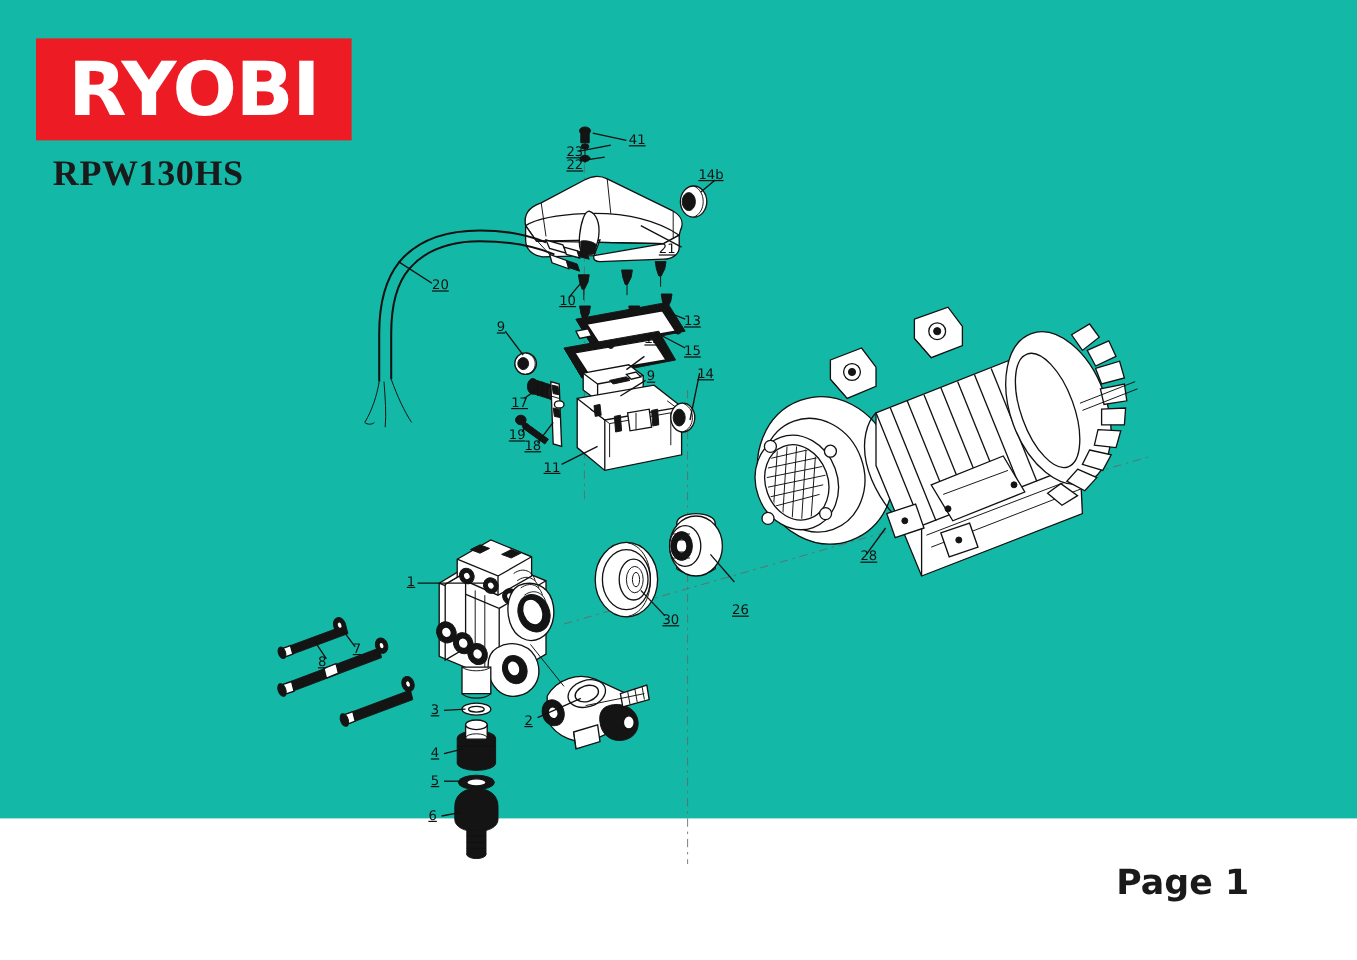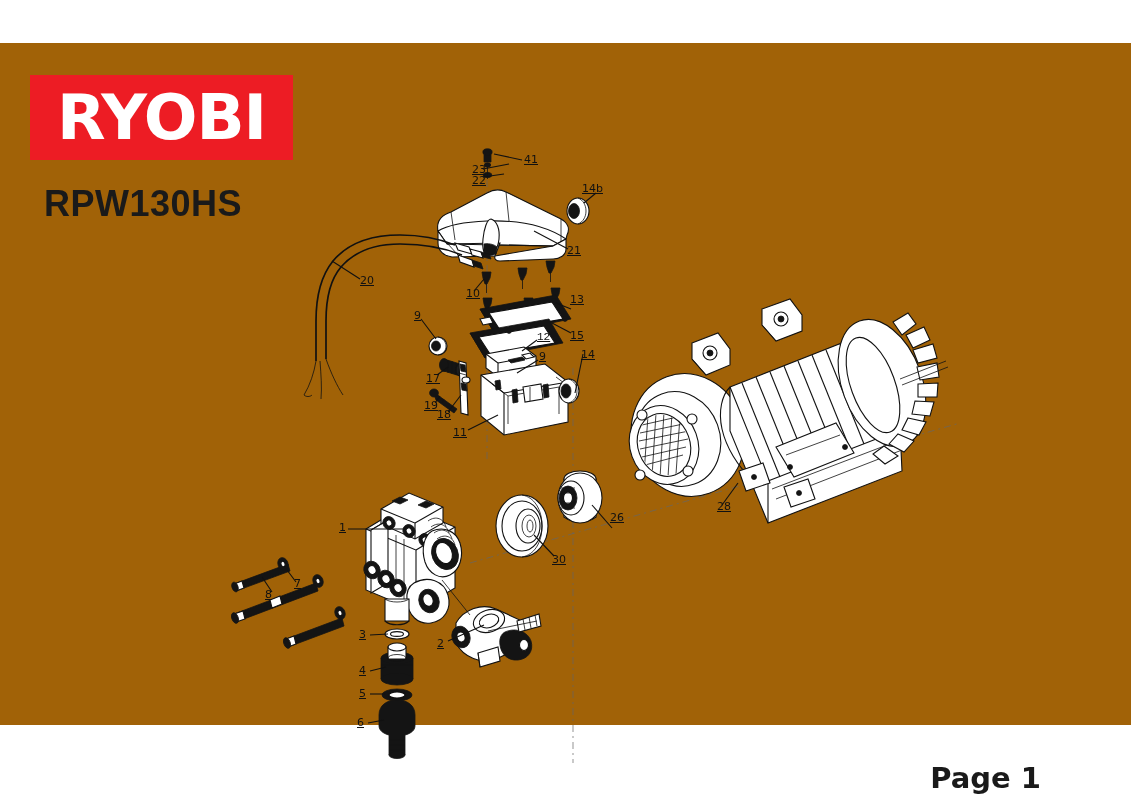--- a/index.html
+++ b/index.html
@@ -13,22 +13,21 @@
     height: 800px;
     position: relative;
     overflow: hidden;
     font-family: "Liberation Sans", sans-serif;
   }
   #page {
     position: absolute;
     left: 0; top: 0;
     width: 1131px;
     height: 682px;
-    background: #a16207;
-    margin-top: 43px;
+    background: #14b8a6;
   }
   
   #brand-logo {
     position: absolute;
     left: 30px;
     top: 32px;
     width: 263px;
     height: 85px;
     background: #ED1C24;
     display: flex;
@@ -41,24 +40,24 @@
     font-size: 62px;
     letter-spacing: -1px;
     color: #ffffff;
     line-height: 1;
     transform: scaleX(1.02);
     user-select: none;
   }
   #model-number {
     position: absolute;
     left: 44px;
-    top: 140px;
-    font-family: Liberation Sans, sans-serif;
+    top: 128px;
+    font-family: Liberation Serif, serif;
     font-weight: bold;
-    font-size: 36px;
+    font-size: 30px;
     color: #1a1a1a;
     letter-spacing: 0.5px;
   }
   #page-label {
     position: absolute;
     right: 90px;
     top: 718px;
     font-family: "DejaVu Sans", sans-serif;
     font-weight: bold;
     font-size: 29px;
@@ -579,31 +578,31 @@
   <div class="callout" style="left:437px; top:594px;">2</div>
   <div class="callout" style="left:359px; top:585px;">3</div>
   <div class="callout" style="left:359px; top:621px;">4</div>
   <div class="callout" style="left:359px; top:644px;">5</div>
   <div class="callout" style="left:357px; top:673px;">6</div>
   <div class="callout" style="left:294px; top:534px;">7</div>
   <div class="callout" style="left:265px; top:545px;">8</div>
   <div class="callout" style="left:539px; top:307px;">9</div>
   <div class="callout" style="left:466px; top:244px;">10</div>
   <div class="callout" style="left:453px; top:383px;">11</div>
-  <div class="callout" style="left:537px; top:288px;font-family:Liberation Mono, monospace;">12</div>
-  <div class="callout" style="left:570px; top:250px;">13</div>
+  <div class="callout" style="left:537px; top:278px;font-family:Liberation Mono, monospace;">12</div>
+  <div class="callout" style="left:570px; top:261px;">13</div>
   <div class="callout" style="left:581px; top:305px;">14</div>
   <div class="callout" style="left:570px; top:286px;">15</div>
   <div class="callout" style="left:414px; top:266px;">9</div>
   <div class="callout" style="left:426px; top:329px;">17</div>
   <div class="callout" style="left:437px; top:365px;">18</div>
   <div class="callout" style="left:424px; top:356px;">19</div>
   <div class="callout" style="left:360px; top:231px;">20</div>
-  <div class="callout" style="left:567px; top:201px;">21</div>
+  <div class="callout" style="left:549px; top:201px;">21</div>
   <div class="callout" style="left:472px; top:131px;">22</div>
   <div class="callout" style="left:472px; top:120px;">23</div>
   <div class="callout" style="left:524px; top:110px;">41</div>
   <div class="callout" style="left:552px; top:510px;">30</div>
-  <div class="callout" style="left:610px; top:468px;text-align:center;">26</div>
+  <div class="callout" style="left:610px; top:502px;text-align:center;">26</div>
   <div class="callout" style="left:717px; top:457px;">28</div>
   <div class="callout" style="left:582px; top:139px;">14b</div>
 
 </div>
 
 </body></html>

